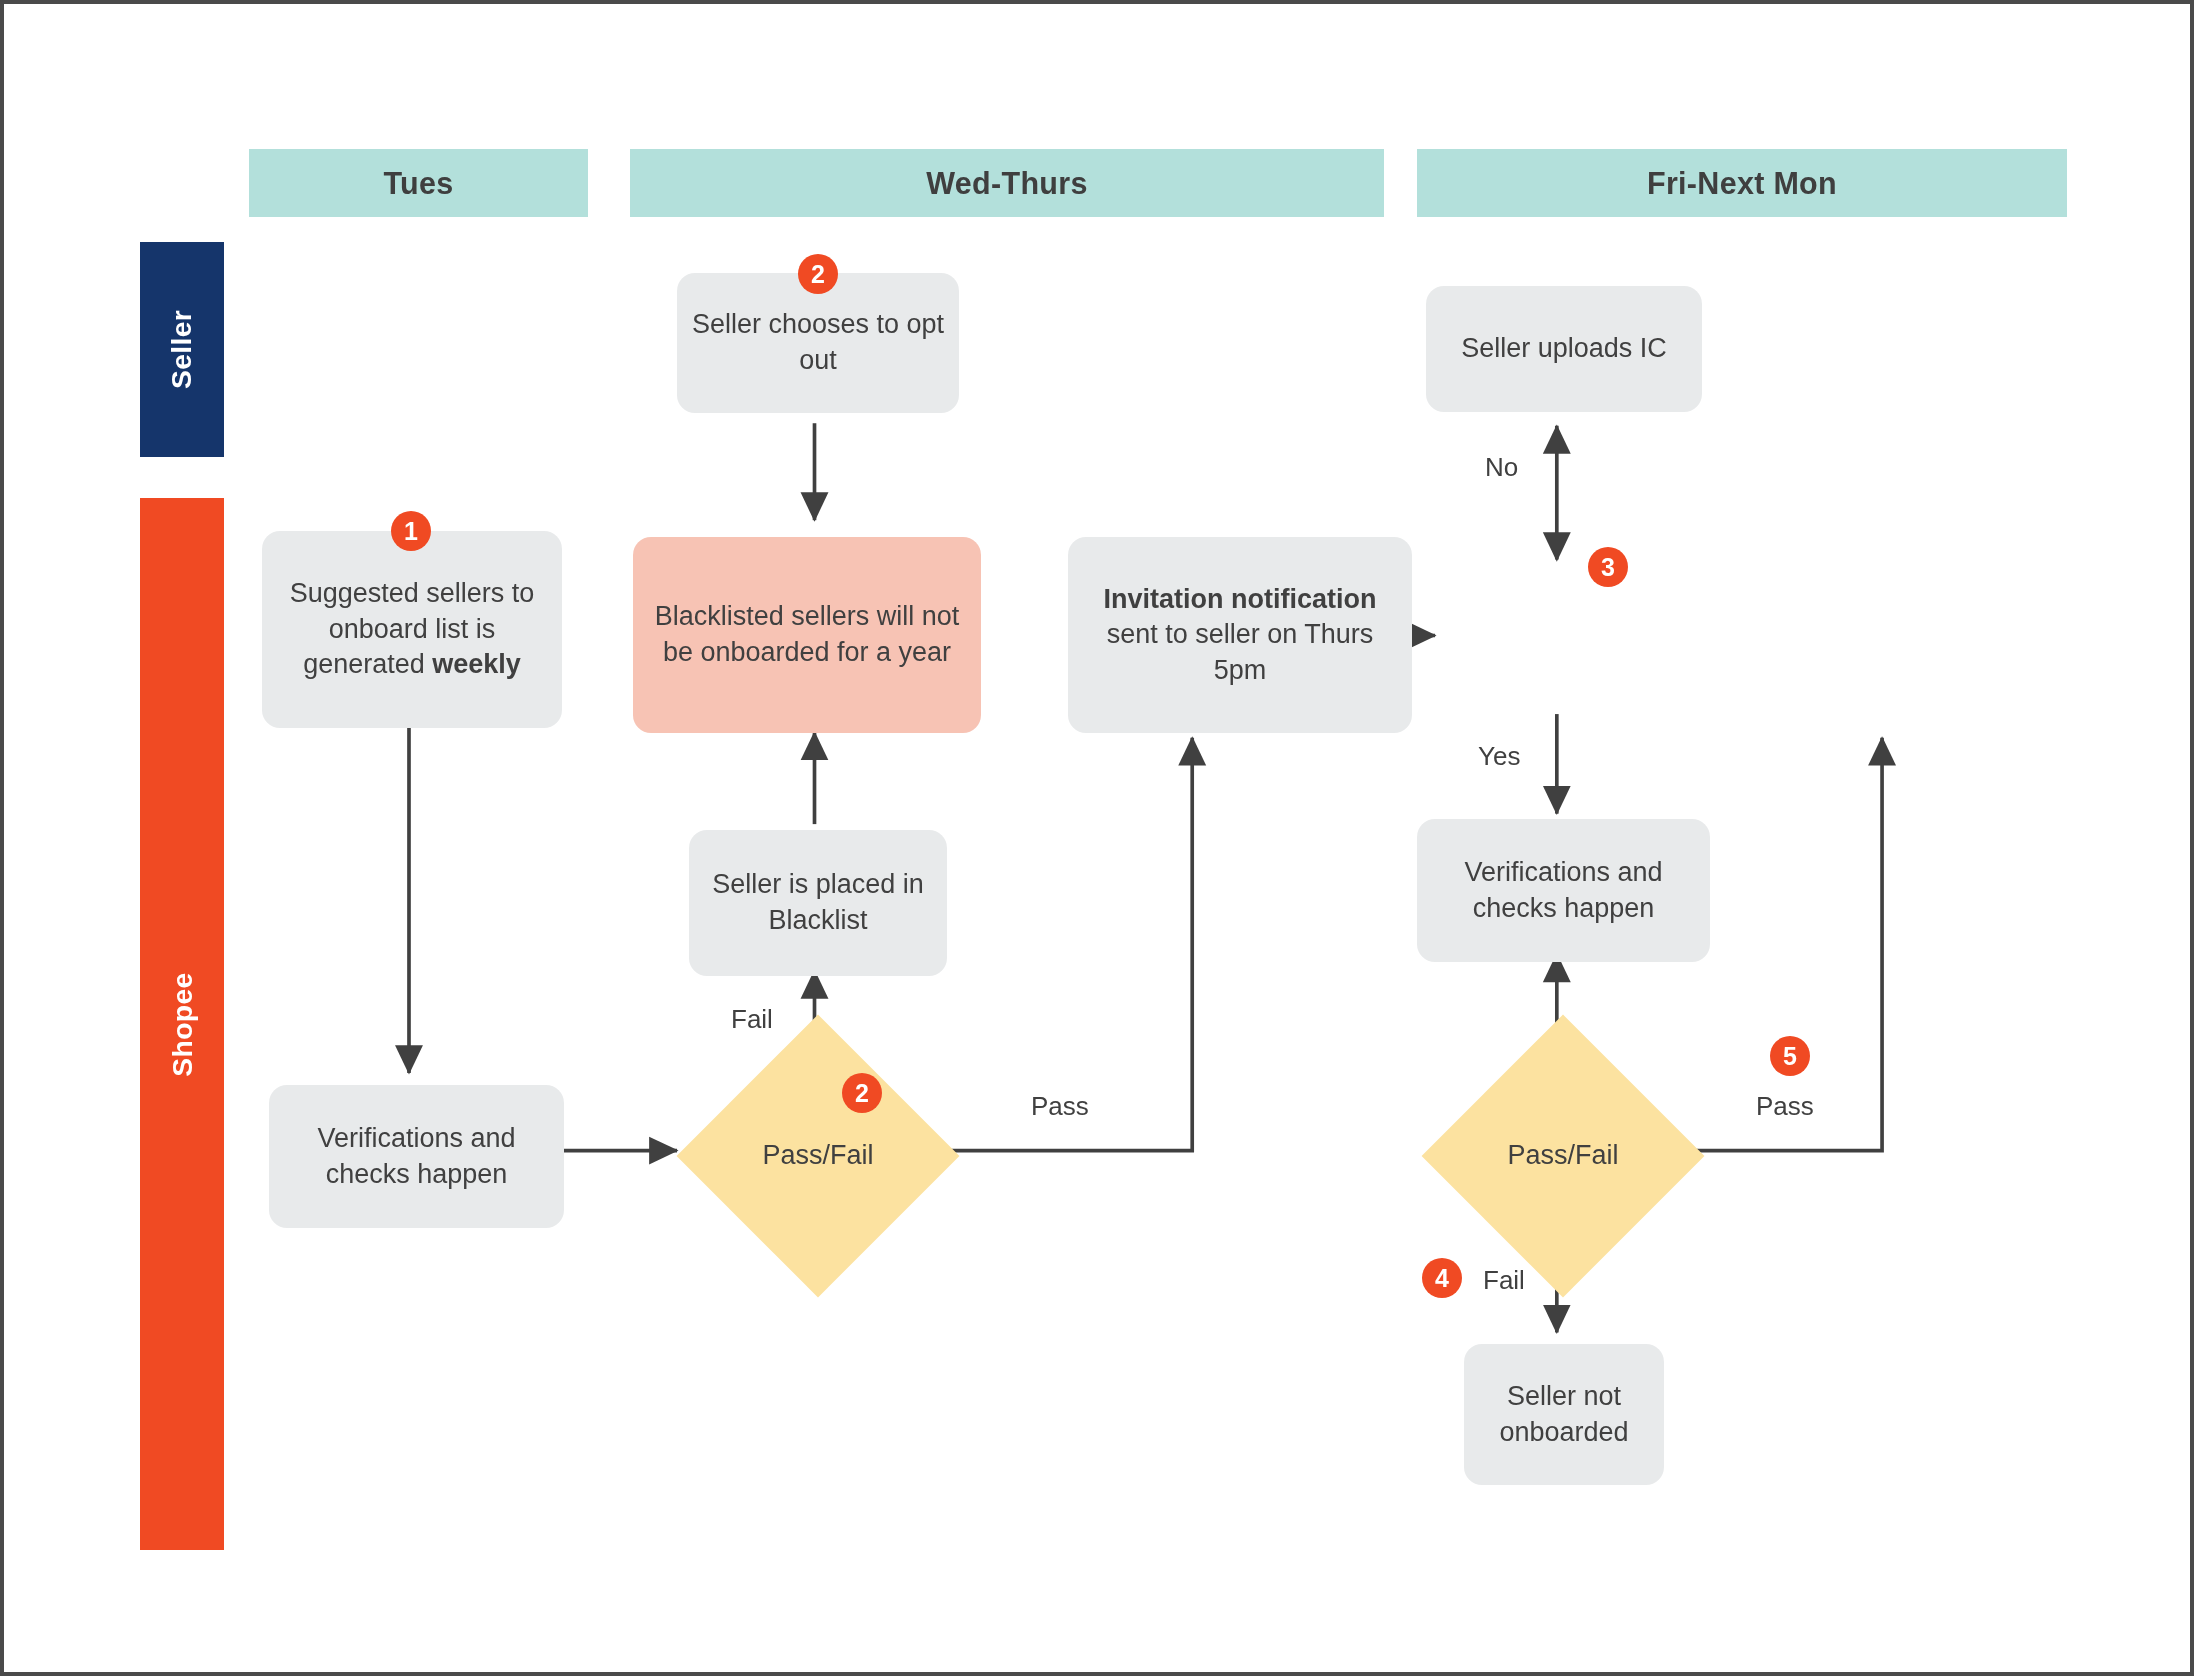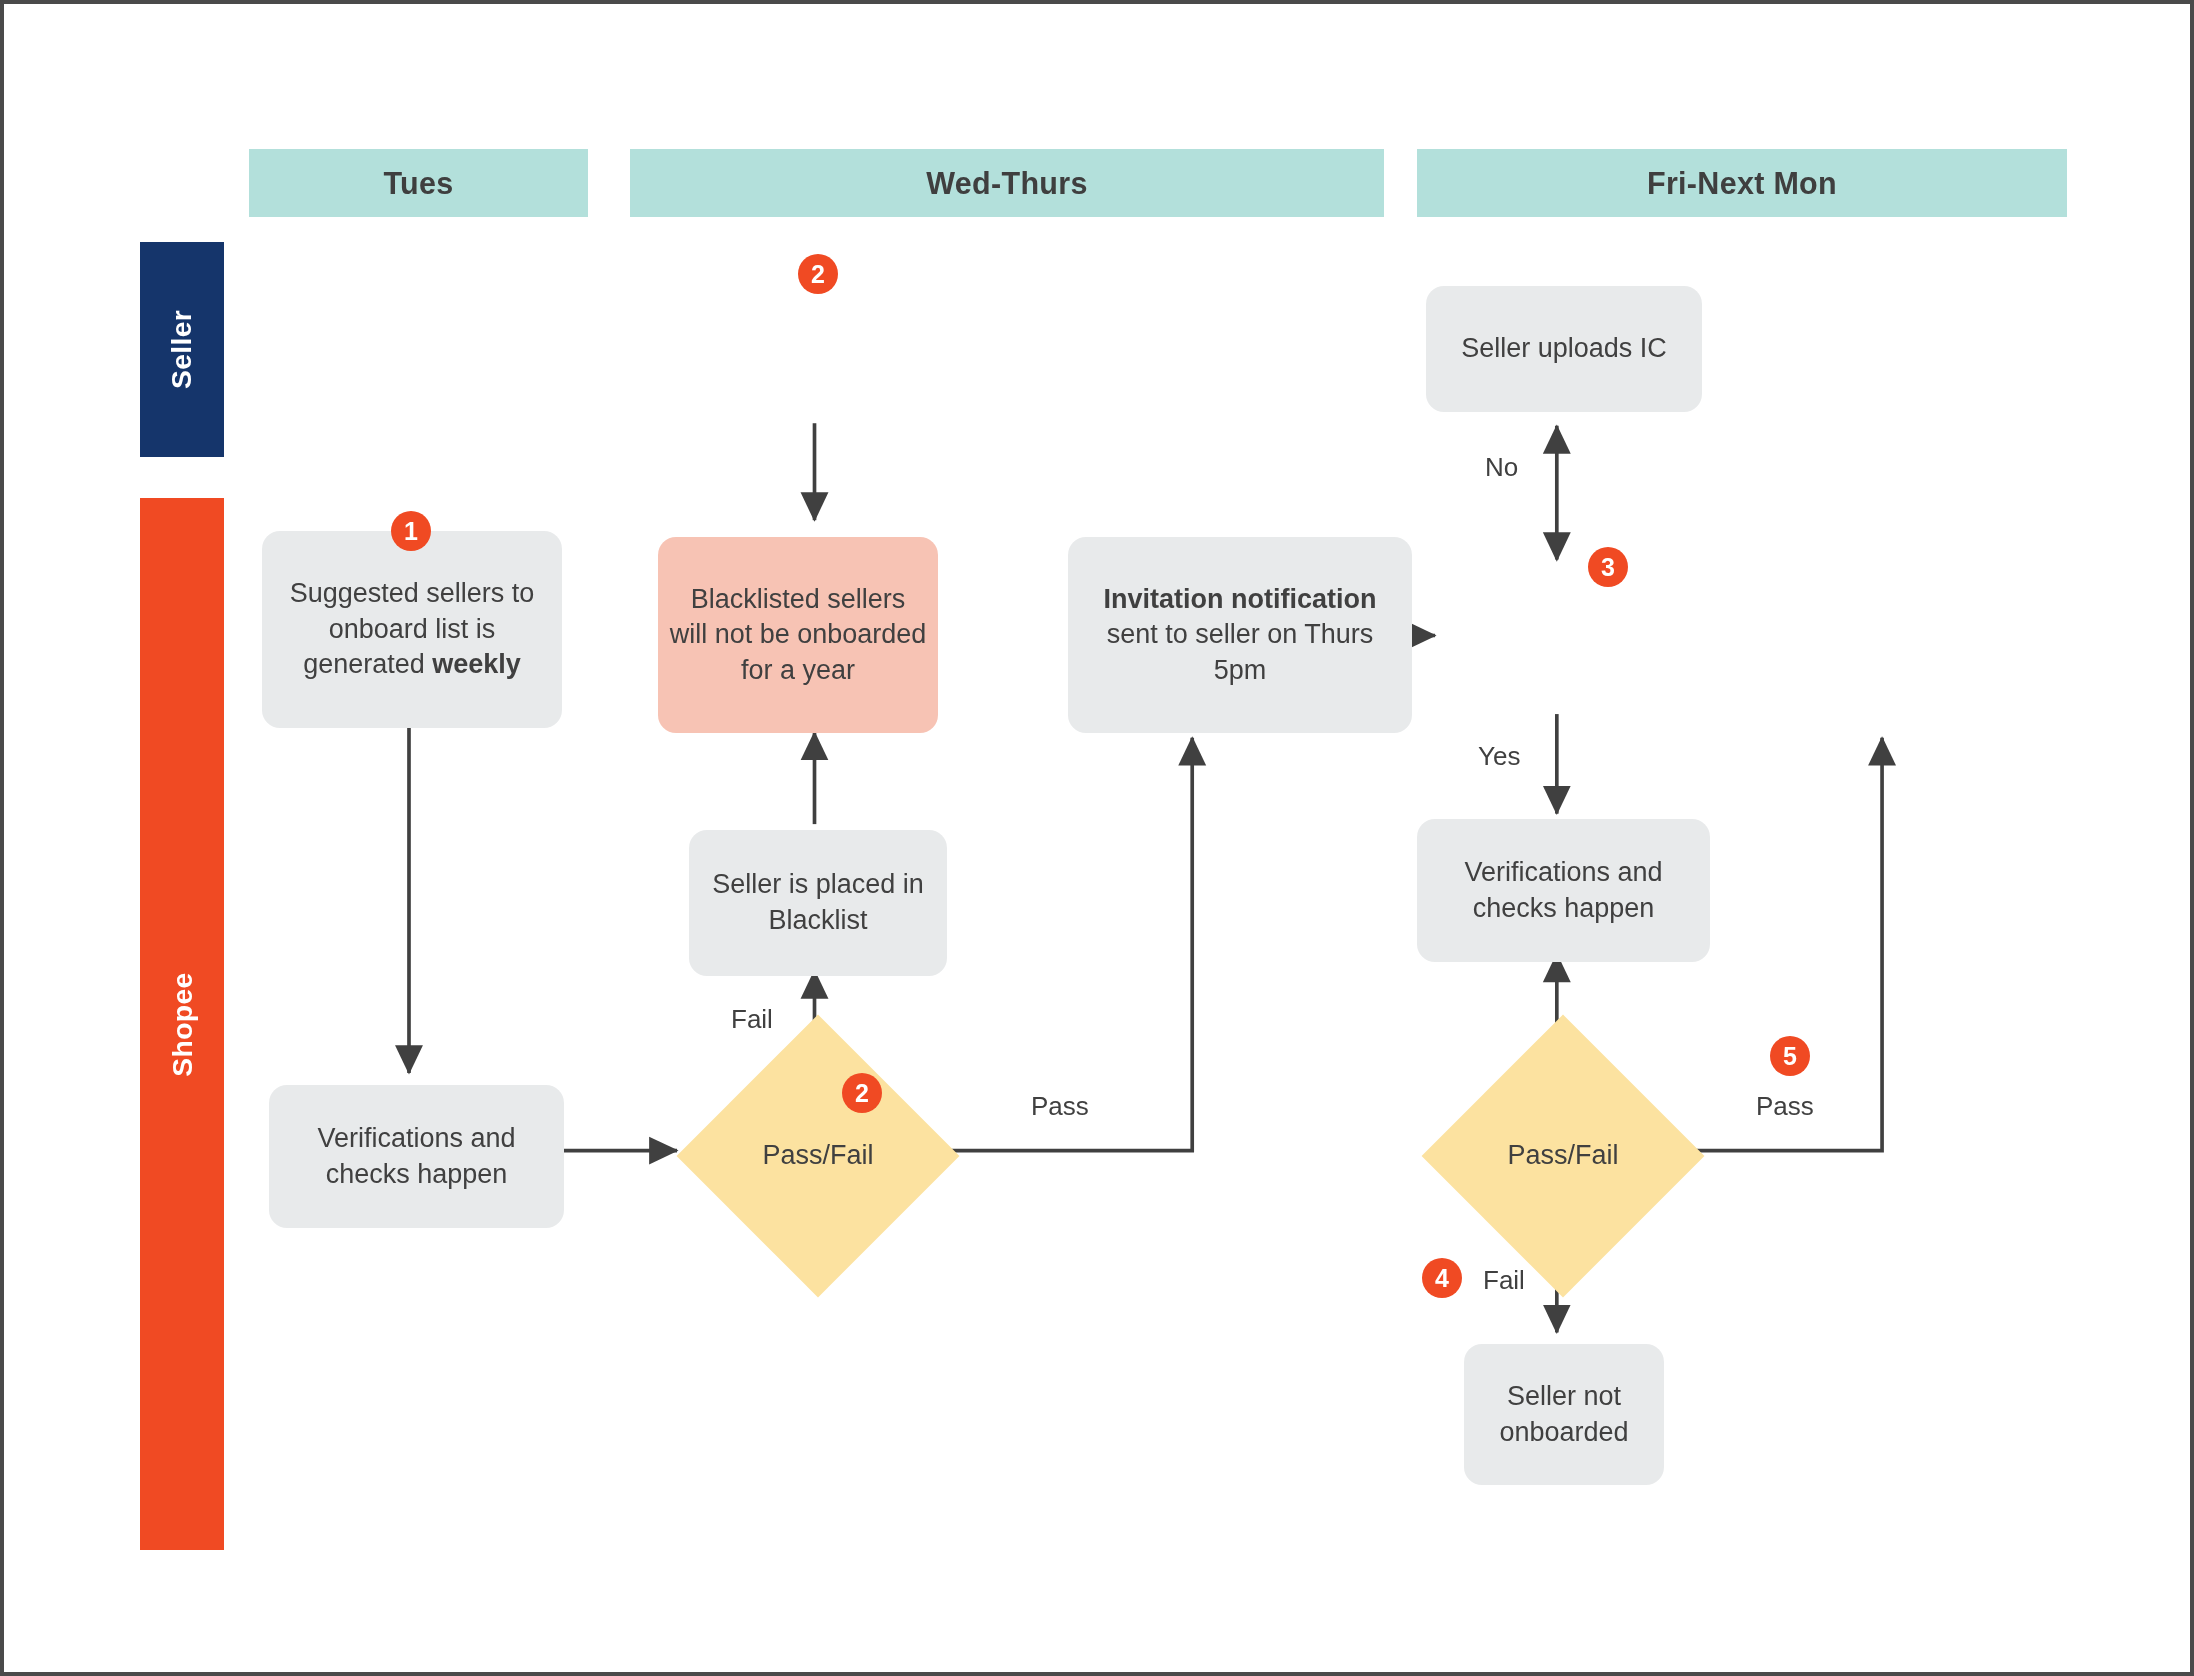--- a/index.html
+++ b/index.html
@@ -138,36 +138,39 @@
     <span>Wed-Thurs</span>
   </div>
 
   <div class="lane lane-seller" style="left:136px;top:238px;width:84px;height:215px;">
     <span>Seller</span>
   </div>
   <div class="lane lane-shopee" style="left:136px;top:494px;width:84px;height:1052px;">
     <span>Shopee</span>
   </div>
 
+  <div class="node gray" style="left:673px;top:269px;width:282px;height:140px;">
+    <span>Seller chooses to opt out</span>
+  </div>
   <div class="badge" style="left:794px;top:250px;">
     <span>2</span>
   </div>
 
   <div class="node gray" style="left:1422px;top:282px;width:276px;height:126px;">
     <span>Seller uploads IC</span>
   </div>
 
   <div class="node gray" style="left:258px;top:527px;width:300px;height:197px;">
     <span><span>Suggested sellers to onboard list is generated </span><b>weekly</b><span></span></span>
   </div>
   <div class="badge" style="left:387px;top:507px;">
     <span>1</span>
   </div>
 
-  <div class="node pink" style="left:654px;top:533px;width:280px;height:196px;">
+  <div class="node pink" style="left:629px;top:533px;width:348px;height:196px;">
     <span>Blacklisted sellers will not be onboarded for a year</span>
   </div>
 
   <div class="node gray" style="left:1024px;top:533px;width:344px;height:196px;margin-left:40px;">
     <span><span></span><b>Invitation notification</b><span> sent to seller on Thurs 5pm</span></span>
   </div>
 
 
   <div class="node gray" style="left:685px;top:826px;width:258px;height:146px;">
     <span>Seller is placed in Blacklist</span>

